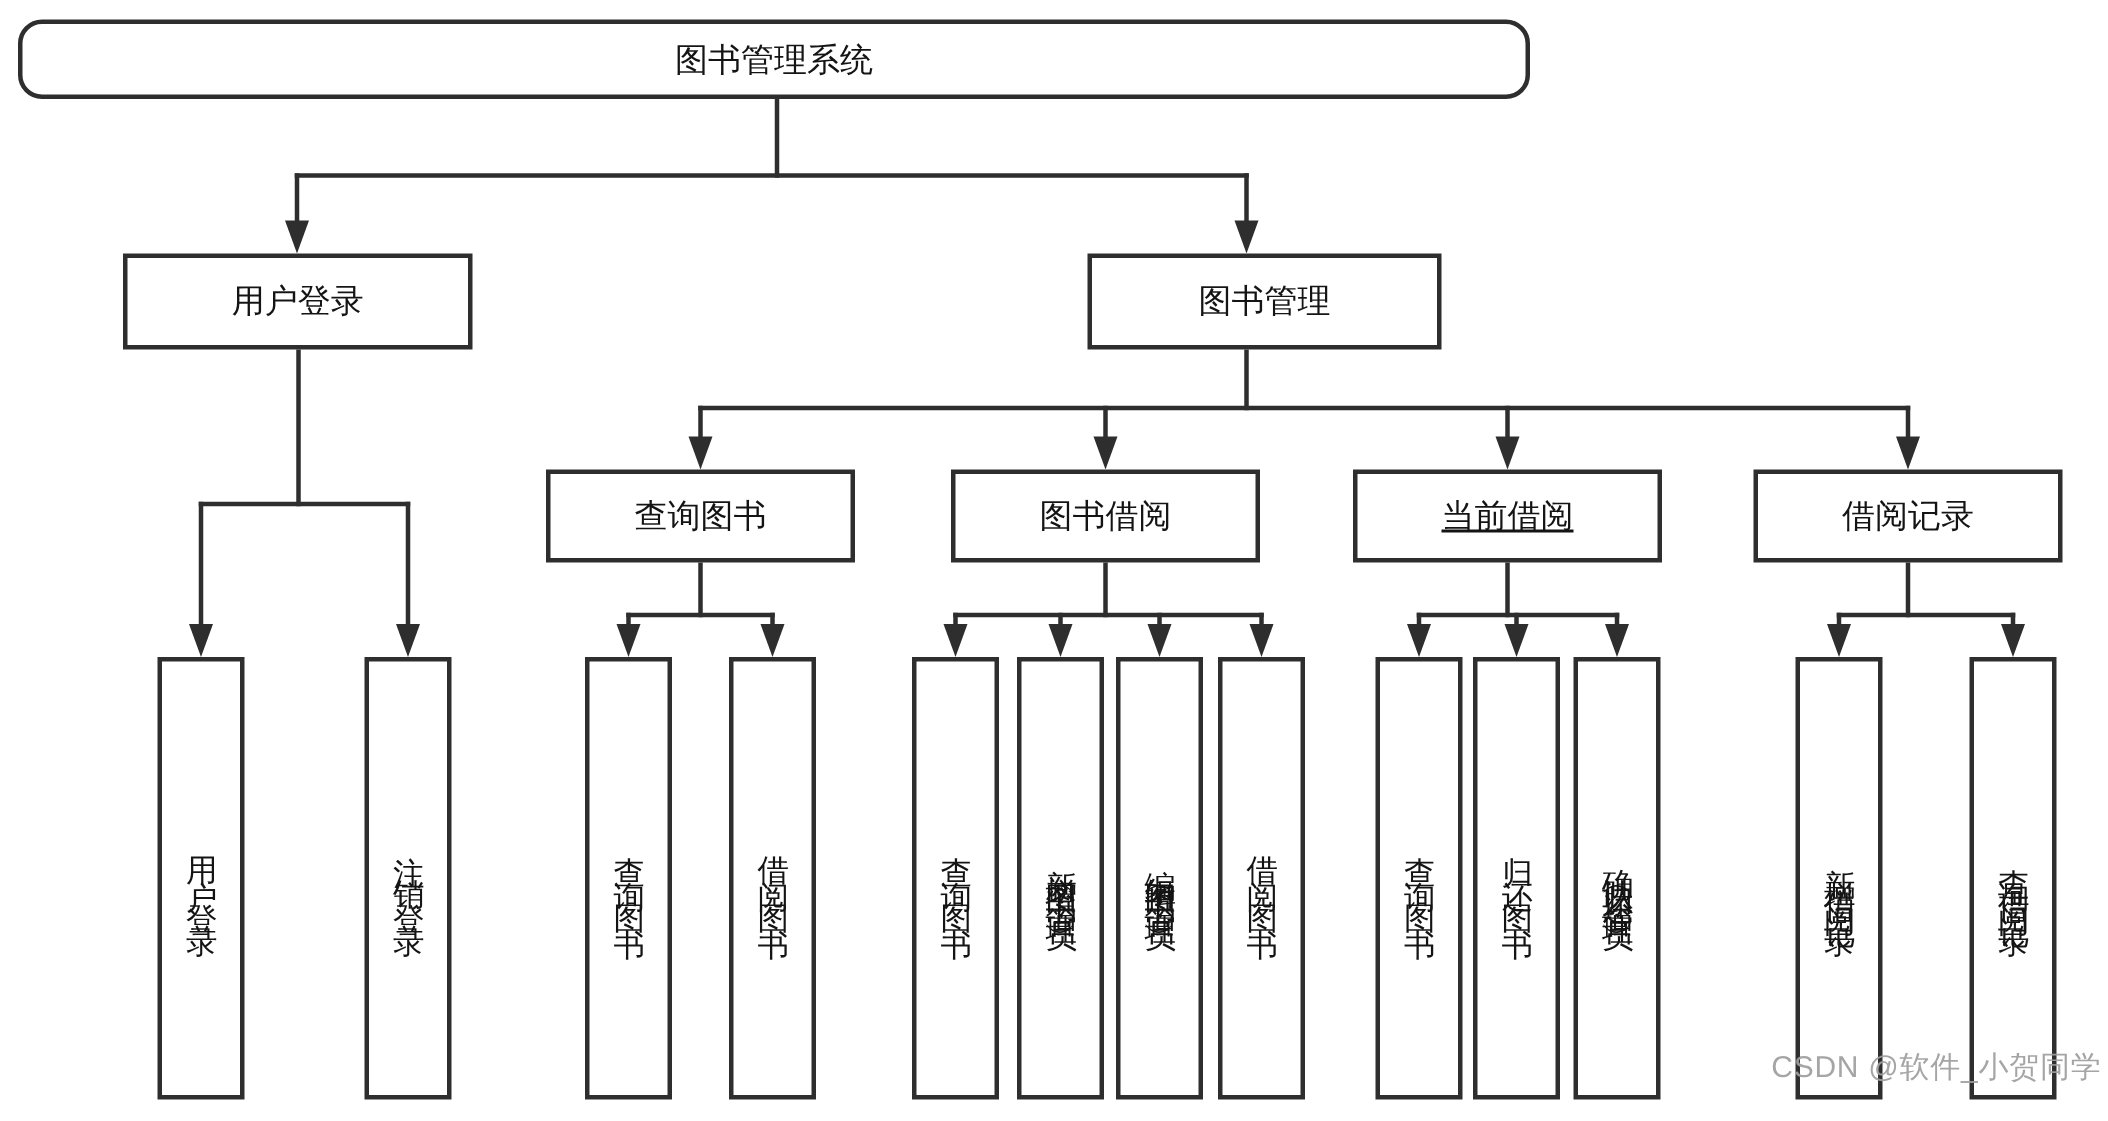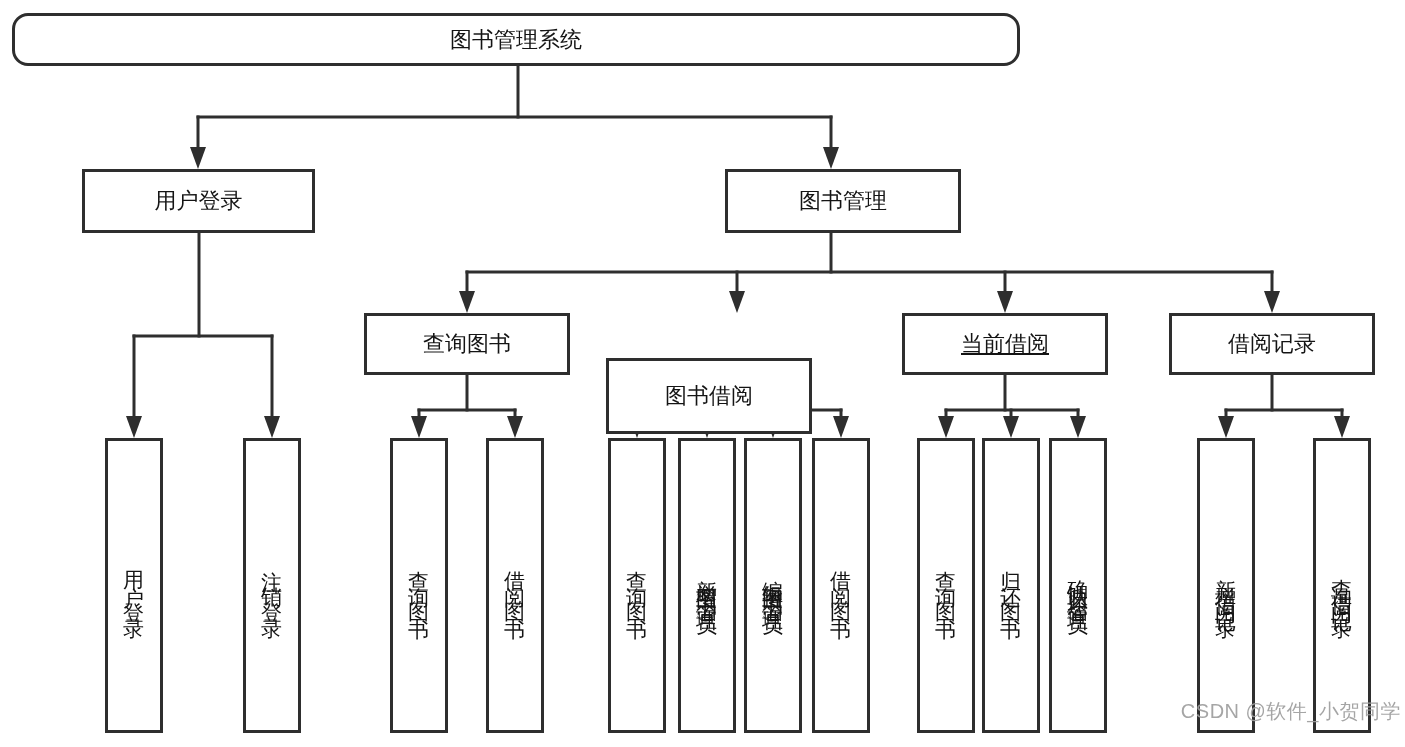--- a/index.html
+++ b/index.html
@@ -15,21 +15,21 @@
     display:flex;align-items:center;justify-content:center;
     font-size:22px;z-index:2;white-space:nowrap;
   }
   
   #b-root{left:12px;top:13px;width:1008px;height:53px;border-radius:16px;}
   
   #b-login{left:82px;top:169px;width:233px;height:64px;}
   #b-mgmt{left:713px;top:169px;width:236px;height:64px;margin-left:12px;}
   
   #b-new{left:364px;top:313px;width:206px;height:62px;}
-  #b-borrow{left:606px;top:313px;width:206px;height:76px;margin-top:45px;}
+  #b-borrow{left:634px;top:313px;width:206px;height:62px;}
   #b-current{left:902px;top:313px;width:206px;height:62px;text-decoration:underline;}
   #b-record{left:1169px;top:313px;width:206px;height:62px;}
   
   .leaf{top:438px;width:58px;height:295px;}
   #l-login{left:105px;}   #l-logout{left:243px;}
   #l-nb-query{left:390px;} #l-nb-borrow{left:486px;}
   #l-bb-query{left:608px;} #l-bb-add{left:678px;} #l-bb-edit{left:744px;} #l-bb-borrow{left:812px;}
   #l-cb-query{left:917px;} #l-cb-return{left:982px;} #l-cb-confirm{left:1049px;}
   #l-rec-add{left:1197px;} #l-rec-query{left:1313px;}
   .vt{writing-mode:vertical-rl;text-orientation:mixed;line-height:1;font-size:21px;}

